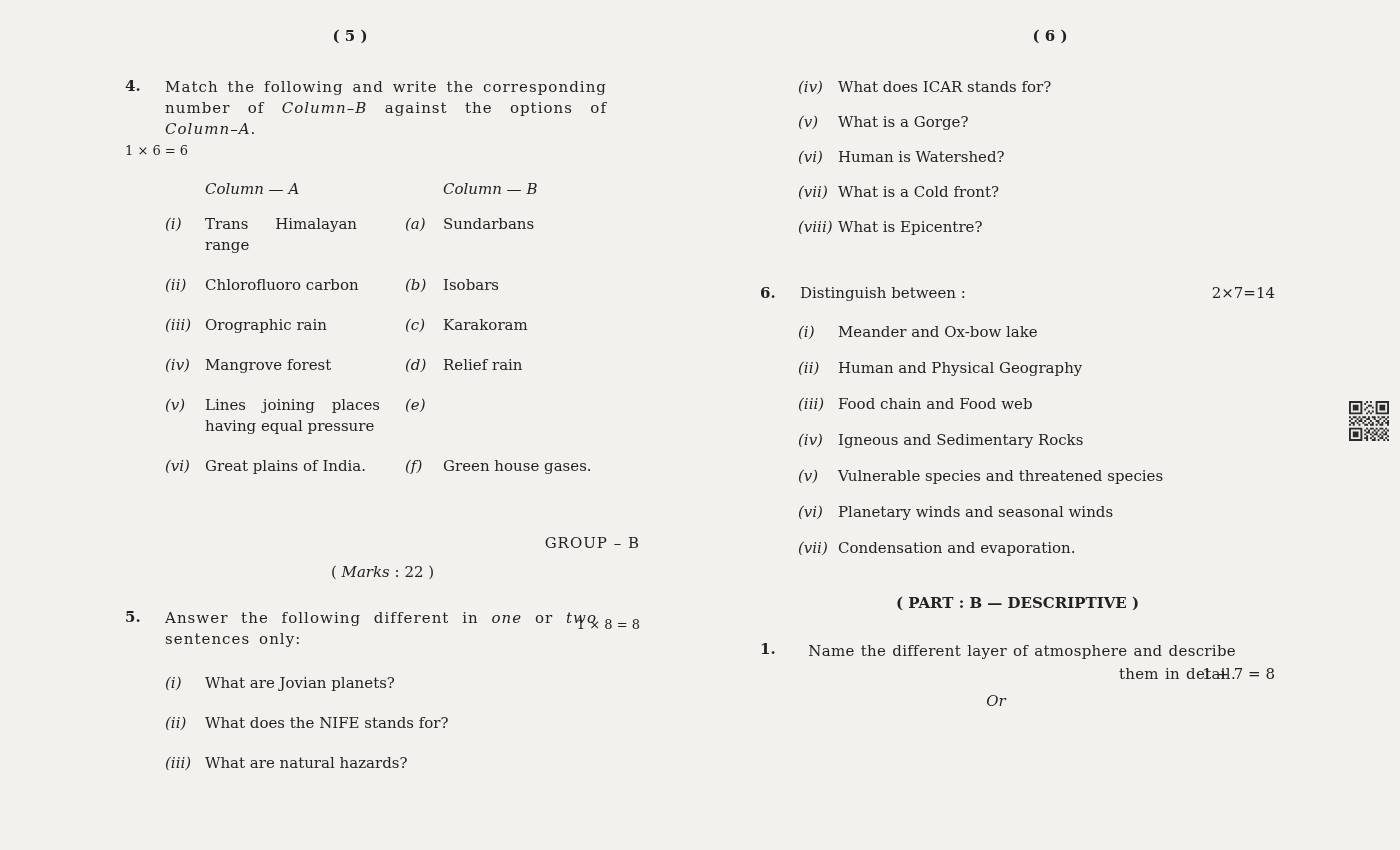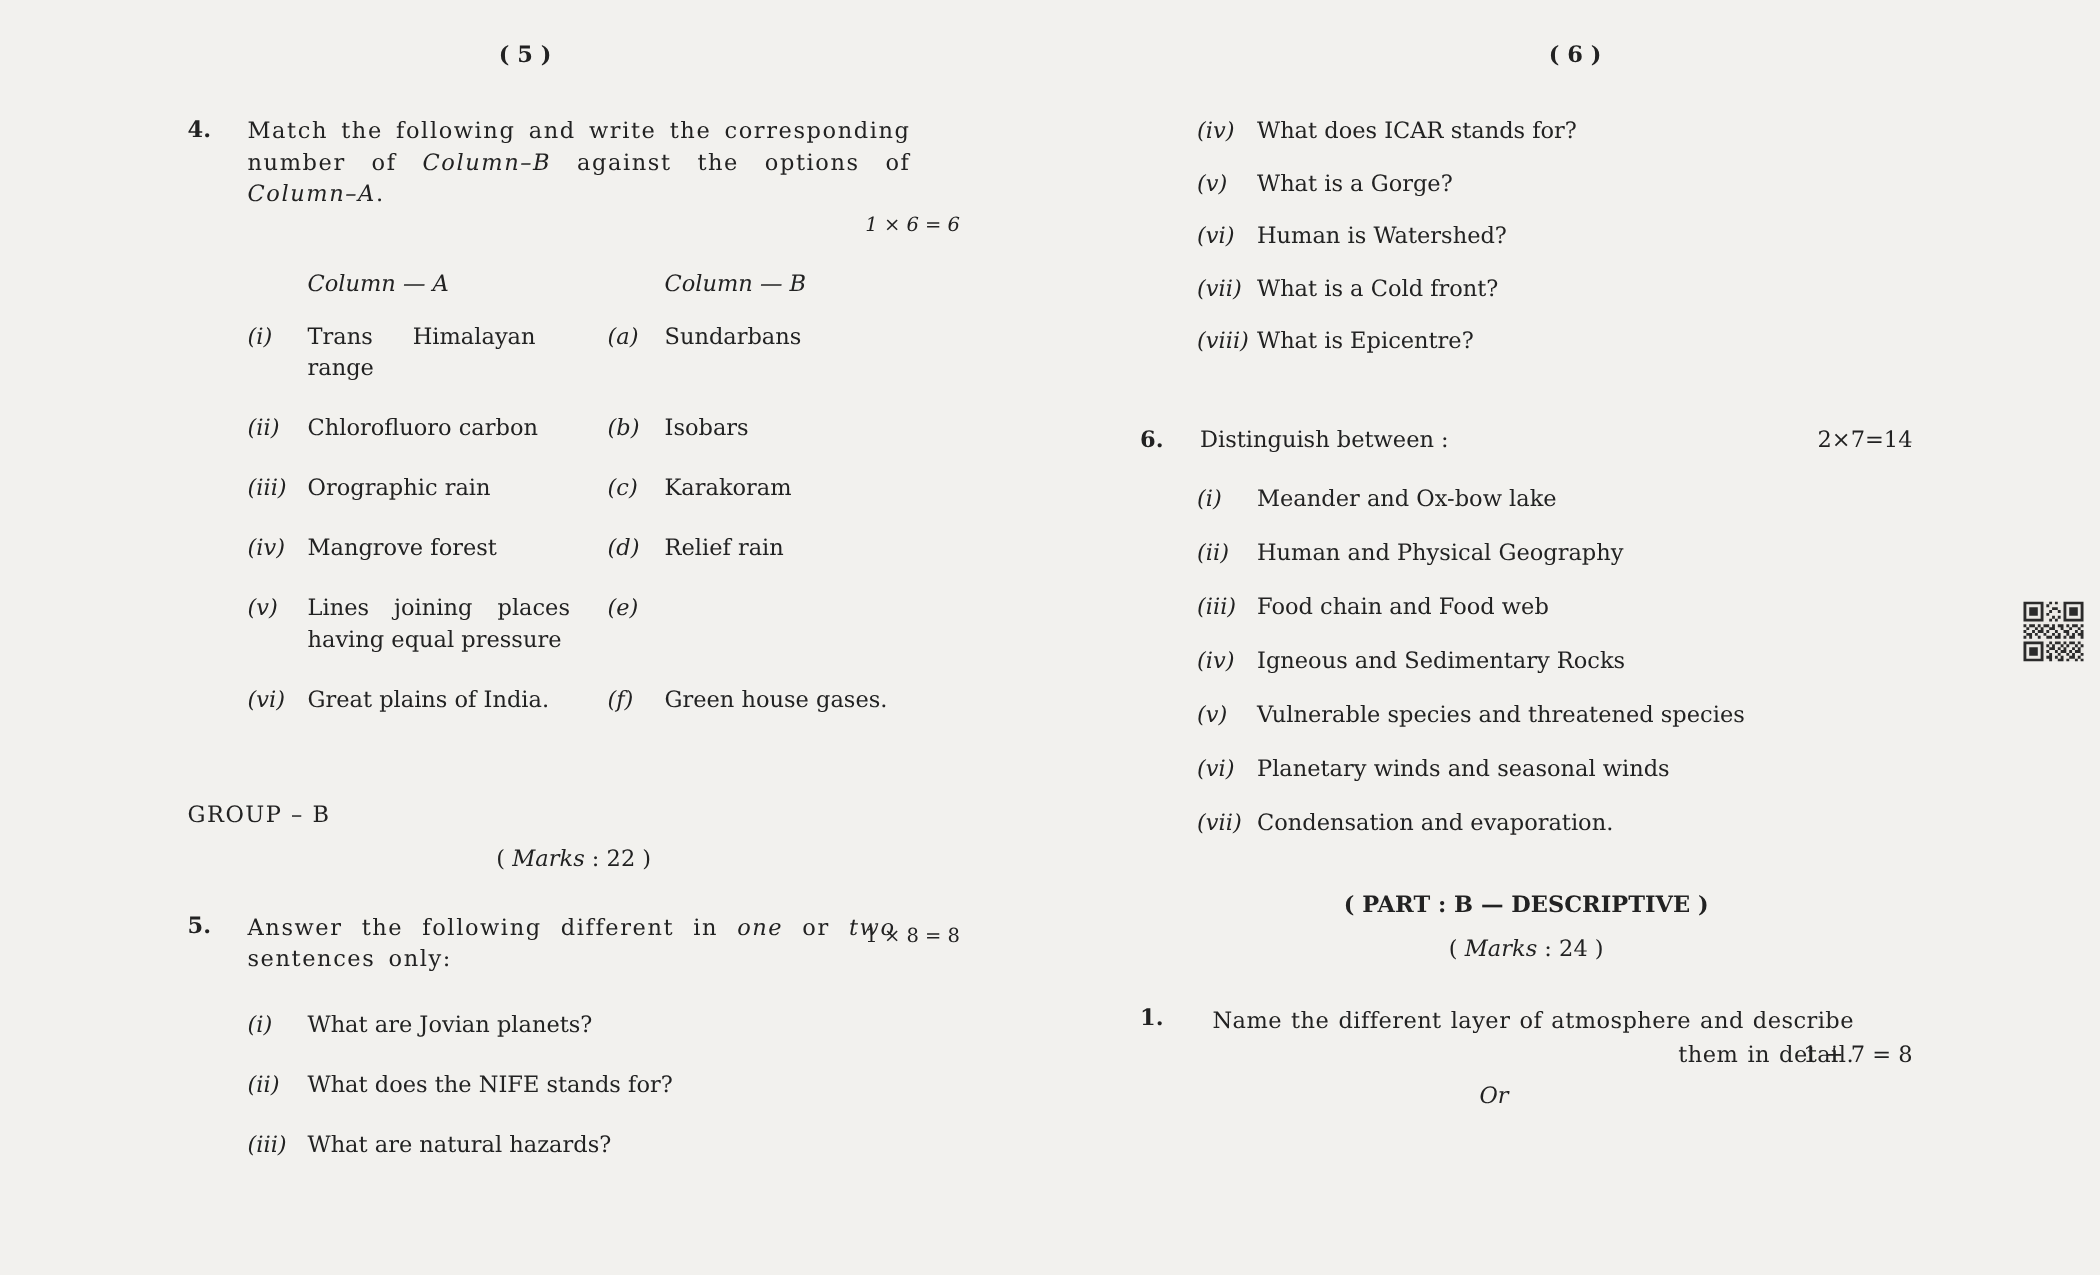--- a/index.html
+++ b/index.html
@@ -22,29 +22,29 @@
   .pagenum { text-align: center; padding-top: 27px; font-weight: bold; }
   .it { font-style: italic; }
   .small { font-size: 13px; }
 
   .qblock { display: flex; position: relative; }
   .qnum { font-weight: bold; flex: 0 0 40px; }
   .qtext { margin: 0; line-height: 21px; }
 
   .q4 { margin-top: 32px; }
   .q4 .qtext { width: 442px; text-align: justify; letter-spacing: 1.05px; word-spacing: 3px; }
-  .marks-right { text-align: right; margin-top: 3px; font-style: italic; }
+  .marks-right { margin-top: 3px; }
 
   .mtable { margin: 21px 0 0 40px; }
   .mrow { display: grid; grid-template-columns: 40px 200px 38px 1fr; line-height: 21px; margin-bottom: 19px; }
   .mhead { margin-bottom: 14px; }
   .acell { display: block; width: 175px; text-align: justify; }
   .a-narrow { width: 152px; }
 
-  .group-title { text-align: left; margin-top: 57px; letter-spacing: 1px; }
+  .group-title { text-align: right; margin-top: 57px; letter-spacing: 1px; }
   .marksline  { text-align: center; margin-top: 11px; }
 
   .q5 { margin-top: 27px; }
   .q5 .qtext { width: 432px; text-align: justify; letter-spacing: 1.05px; word-spacing: 3px; }
   .q5marks { position: absolute; right: 0; bottom: 18px; }
 
   .items { margin: 23px 0 0 40px; }
   .item { display: flex; line-height: 21px; margin-bottom: 19px; }
   .inum { flex: 0 0 40px; }
   .itext { flex: 1; }
@@ -210,21 +210,20 @@
         <span class="it inum">(vi)</span>
         <span class="itext">Planetary winds and seasonal winds</span>
       </div>
       <div class="item">
         <span class="it inum">(vii)</span>
         <span class="itext">Condensation and evaporation.</span>
       </div>
     </div>
 
     <div class="partb">( PART : B — DESCRIPTIVE )</div>
-    <div class="marksline"><span>( </span><span class="it">Marks</span><span> : 24 )</span></div>
 
     <div class="qblock q1">
       <span class="qnum">1.</span>
       <p class="qtext">Name the different layer of atmosphere and describe them in detail.</p>
       <span class="q1marks">1 + 7 = 8</span>
     </div>
 
     <div class="orline it">Or</div>
 
   </div>

